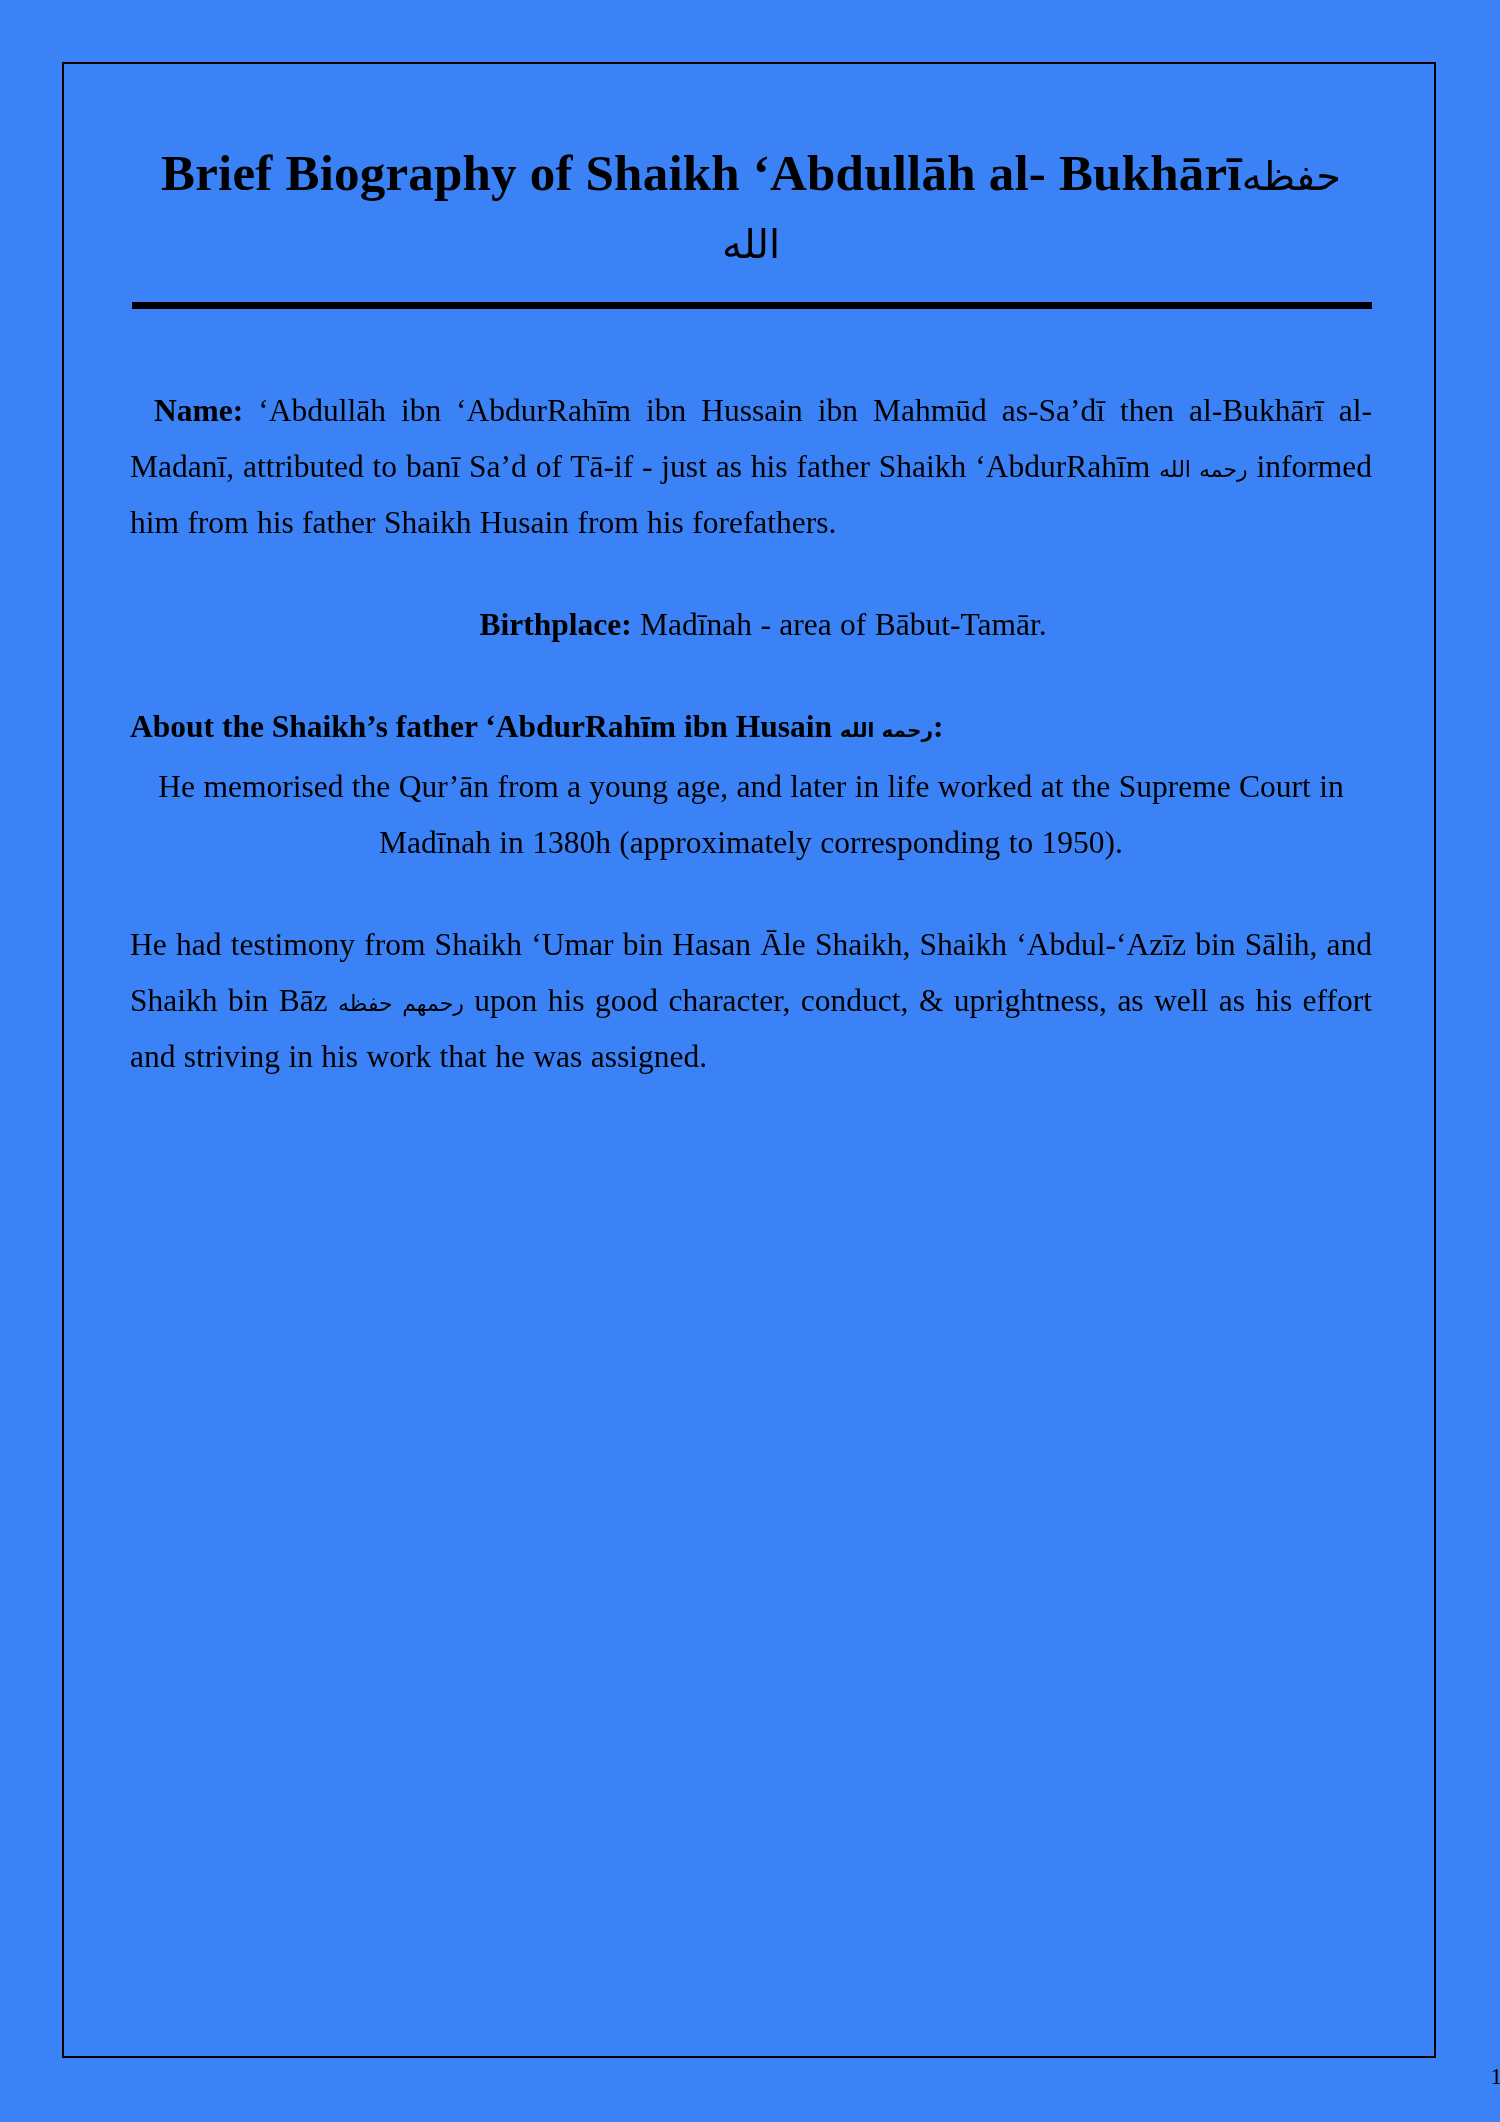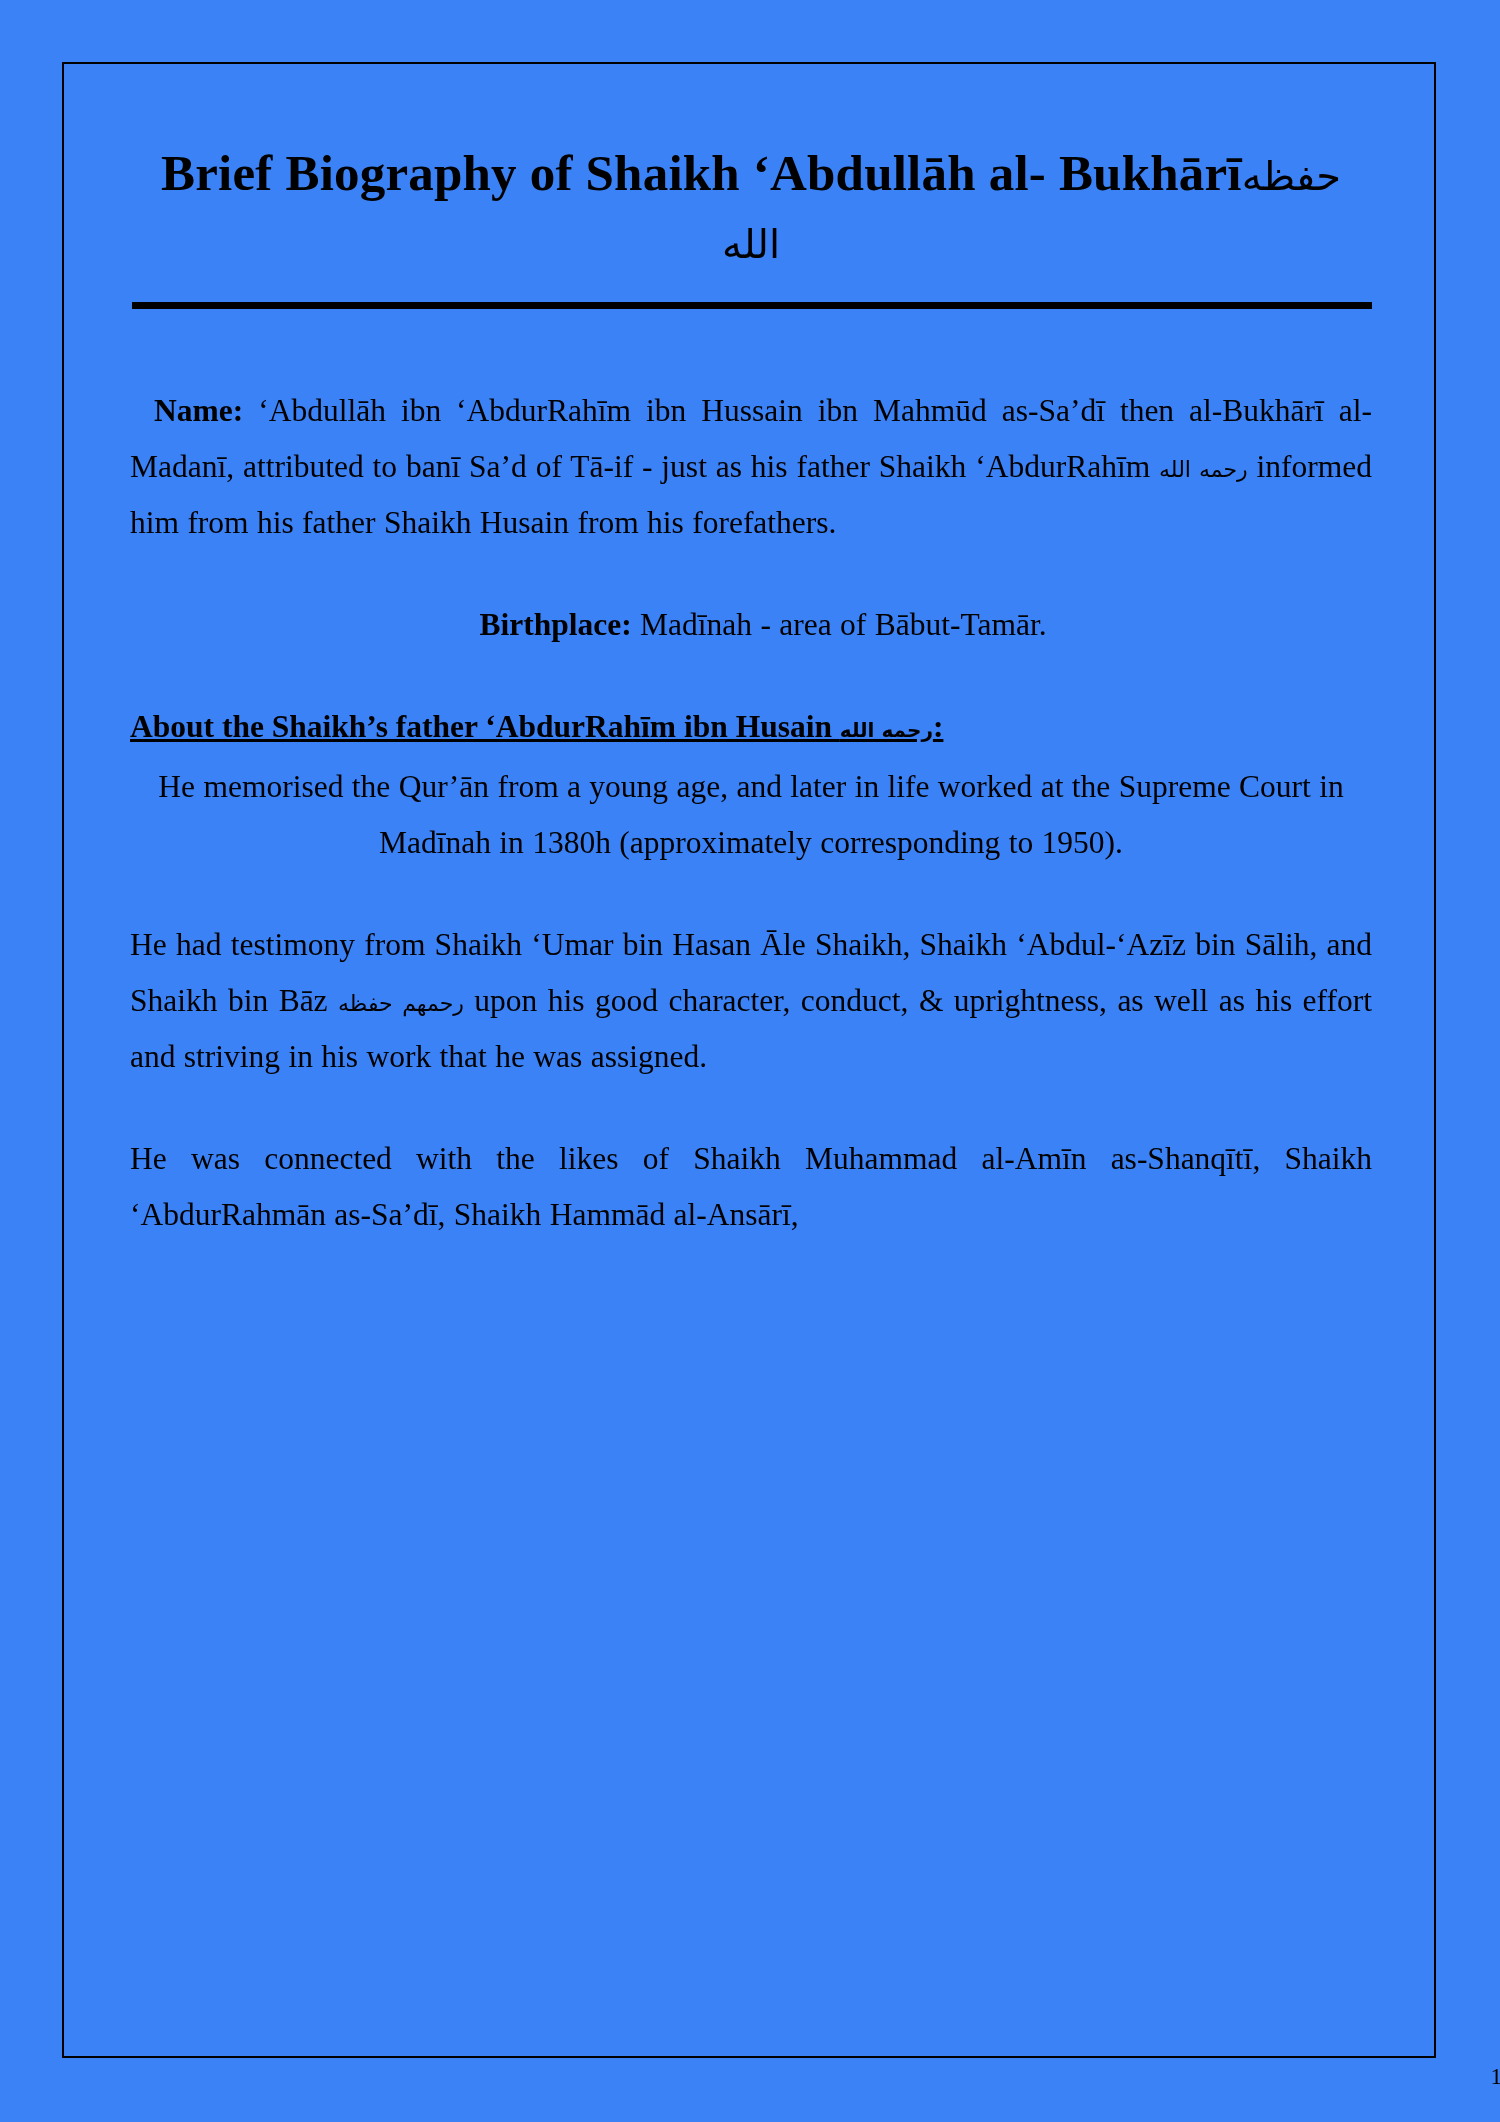--- a/index.html
+++ b/index.html
@@ -91,21 +91,20 @@
     font-weight: bold;
     margin-left: 24px;
   }
 
   .heading-line {
     font-weight: bold;
     font-size: 31.5px;
     line-height: 1.78;
     margin: 0 0 4px 0;
     text-align: left;
-    text-decoration: underline;
   }
 
   .ar {
     font-family: "DejaVu Sans", "Liberation Sans", sans-serif;
     font-size: 22px;
     direction: rtl;
     unicode-bidi: isolate;
     white-space: nowrap;
   }
   .ar-sm {
@@ -149,20 +148,19 @@
       <p class="para"><span class="lead">Name:</span><span> ‘Abdullāh ibn ‘AbdurRahīm ibn Hussain ibn Mahmūd as-Sa’dī then al-Bukhārī al-Madanī, attributed to banī Sa’d of Tā-if - just as his father Shaikh ‘AbdurRahīm </span><span class="ar">رحمه الله</span><span> informed him from his father Shaikh Husain from his forefathers.</span></p>
 
       <p class="para tight"><span class="lead">Birthplace:</span><span> Madīnah - area of Bābut-Tamār.</span></p>
 
       <p class="heading-line"><span>About the Shaikh’s father ‘AbdurRahīm ibn Husain </span><span class="ar-sm">رحمه الله</span><span>:</span></p>
 
       <p class="para tight"><span>He memorised the Qur’ān from a young age, and later in life worked at the Supreme Court in Madīnah in 1380h (approximately corresponding to 1950).</span></p>
 
       <p class="para"><span>He had testimony from Shaikh ‘Umar bin Hasan Āle Shaikh, Shaikh ‘Abdul-‘Azīz bin Sālih, and Shaikh bin Bāz </span><span class="ar">رحمهم حفظه</span><span> upon his good character, conduct, &amp; uprightness, as well as his effort and striving in his work that he was assigned.</span></p>
 
-      <p class="para"><span>He was connected with the likes of Shaikh Muhammad al-Amīn as-Shanqītī, Shaikh ‘AbdurRahmān as-Sa’dī, Shaikh Hammād al-Ansārī,</span></p>
 
     </div>
 
     <div class="page-number">1</div>
 
   </div>
 </div>
 
 </body></html>

